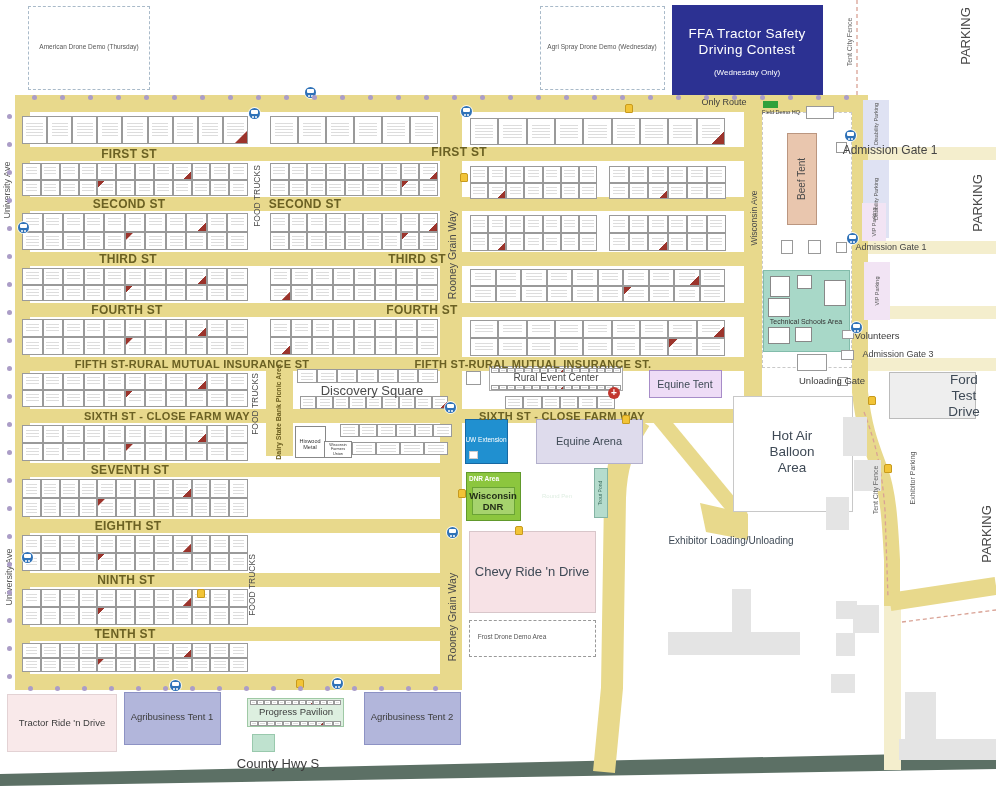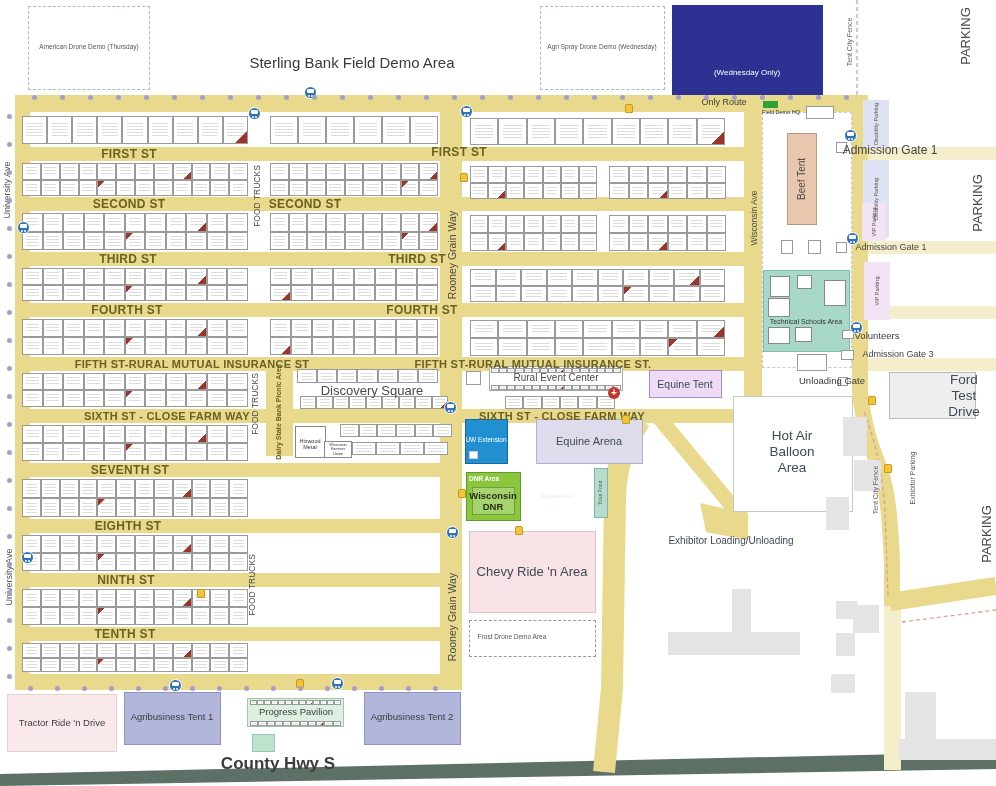--- a/index.html
+++ b/index.html
@@ -677,23 +677,24 @@
       <div class="booth"></div>
       <div class="booth"></div>
       <div class="booth"></div>
       <div class="booth"></div>
       <div class="booth"></div>
       <div class="booth"></div>
       <div class="booth"></div>
       <div class="booth"></div>
       <div class="booth"></div>
     </div>
-    <div class="txt" style="left: 352px; top: 63px; font-size: 15px; color: rgb(58, 58, 58);">Sterling Bank Field Demo Area</div>
     <div class="txt" style="left: 89px; top: 47px; font-size: 6.5px; color: rgb(85, 85, 85);">American Drone Demo (Thursday)</div>
     <div class="txt" style="left: 602px; top: 47px; font-size: 6.5px; color: rgb(85, 85, 85);">Agri Spray Drone Demo (Wednesday)</div>
+    <div class="txt" style="left: 747px; top: 42px; font-size: 13.5px; color: rgb(255, 255, 255); font-weight: 500; letter-spacing: 0.3px;">FFA Tractor Safety
+Driving Contest</div>
     <div class="txt" style="left: 747px; top: 73px; font-size: 8px; color: rgb(255, 255, 255);">(Wednesday Only)</div>
     <div class="txt rot" style="left: 966px; top: 36px; font-size: 13px; color: rgb(74, 74, 74);">PARKING</div>
     <div class="txt rot" style="left: 978px; top: 203px; font-size: 13px; color: rgb(74, 74, 74);">PARKING</div>
     <div class="txt rot" style="left: 987px; top: 534px; font-size: 13px; color: rgb(74, 74, 74);">PARKING</div>
     <div class="txt rot" style="left: 850px; top: 42px; font-size: 7px; color: rgb(102, 102, 102);">Tent City Fence</div>
     <div class="txt rot" style="left: 876px; top: 490px; font-size: 7px; color: rgb(102, 102, 102);">Tent City Fence</div>
     <div class="txt rot" style="left: 913px; top: 478px; font-size: 7px; color: rgb(85, 85, 85);">Exhibitor Parking</div>
     <div class="txt" style="left: 724px; top: 102px; font-size: 9px; color: rgb(60, 60, 60);">Only Route</div>
     <div class="txt" style="left: 781px; top: 112px; font-size: 5.5px; color: rgb(51, 51, 51);">Field Demo HQ</div>
     <div class="txt rot" style="left: 7px; top: 190px; font-size: 9px; color: rgb(85, 85, 85);">University Ave</div>
@@ -728,36 +729,36 @@
     <div class="txt" style="left: 589px; top: 441px; font-size: 11px; color: rgb(63, 74, 86);">Equine Arena</div>
     <div class="txt" style="left: 484px; top: 479px; font-size: 6.5px; color: rgb(255, 255, 255); font-weight: 700;">DNR Area</div>
     <div class="txt" style="left: 493px; top: 501px; font-size: 9.5px; color: rgb(36, 48, 24); font-weight: 700;">Wisconsin
 DNR</div>
     <div class="txt" style="left: 557px; top: 497px; font-size: 6px; color: rgb(223, 238, 226);">Round Pen</div>
     <div class="txt rot" style="left: 601px; top: 493px; font-size: 5px; color: rgb(62, 110, 94);">Trout Pond</div>
     <div class="txt" style="left: 792px; top: 452px; font-size: 13.5px; color: rgb(63, 74, 86);">Hot Air
 Balloon
 Area</div>
     <div class="txt" style="left: 731px; top: 541px; font-size: 10px; color: rgb(63, 74, 86);">Exhibitor Loading/Unloading</div>
-    <div class="txt" style="left: 532px; top: 572px; font-size: 13px; color: rgb(63, 74, 86);">Chevy Ride 'n Area</div>
+    <div class="txt" style="left: 532px; top: 572px; font-size: 13px; color: rgb(63, 74, 86);">Chevy Ride 'n Drive</div>
     <div class="txt" style="left: 512px; top: 637px; font-size: 6.5px; color: rgb(85, 85, 85);">Frost Drone Demo Area</div>
     <div class="txt" style="left: 964px; top: 396px; font-size: 13.5px; color: rgb(63, 74, 86);">Ford Test
 Drive</div>
     <div class="txt" style="left: 806px; top: 322px; font-size: 7px; color: rgb(51, 51, 51);">Technical Schools Area</div>
     <div class="txt" style="left: 877px; top: 336px; font-size: 9.5px; color: rgb(60, 60, 60);">Volunteers</div>
     <div class="txt" style="left: 890px; top: 150px; font-size: 12px; color: rgb(68, 68, 68);">Admission Gate 1</div>
     <div class="txt" style="left: 891px; top: 247px; font-size: 9px; color: rgb(68, 68, 68);">Admission Gate 1</div>
     <div class="txt" style="left: 898px; top: 354px; font-size: 9px; color: rgb(68, 68, 68);">Admission Gate 3</div>
     <div class="txt" style="left: 832px; top: 381px; font-size: 9.5px; color: rgb(60, 60, 60);">Unloading Gate</div>
     <div class="txt rot" style="left: 876px; top: 124px; font-size: 5.5px; color: rgb(85, 85, 85);">Disability Parking</div>
     <div class="txt rot" style="left: 876px; top: 199px; font-size: 5.5px; color: rgb(85, 85, 85);">Disability Parking</div>
     <div class="txt rot" style="left: 874px; top: 222px; font-size: 5.5px; color: rgb(85, 85, 85);">VIP Parking</div>
     <div class="txt rot" style="left: 877px; top: 291px; font-size: 5.5px; color: rgb(85, 85, 85);">VIP Parking</div>
     <div class="txt rot" style="left: 802px; top: 179px; font-size: 10px; color: rgb(74, 74, 74);">Beef Tent</div>
-    <div class="txt" style="left: 278px; top: 764px; font-size: 17px; color: rgb(60, 60, 60); font-weight: bold;">County Hwy S</div>
+    <div class="txt" style="left: 278px; top: 764px; font-size: 13px; color: rgb(60, 60, 60);">County Hwy S</div>
     <div class="txt" style="left: 62px; top: 723px; font-size: 9.5px; color: rgb(60, 60, 60);">Tractor Ride 'n Drive</div>
     <div class="txt" style="left: 172px; top: 717px; font-size: 9.5px; color: rgb(60, 60, 60);">Agribusiness Tent 1</div>
     <div class="txt" style="left: 296px; top: 712px; font-size: 9.5px; color: rgb(60, 60, 60);">Progress Pavilion</div>
     <div class="txt" style="left: 412px; top: 717px; font-size: 9.5px; color: rgb(60, 60, 60);">Agribusiness Tent 2</div>
     <div class="txt" style="left: 310px; top: 444px; font-size: 5.5px; color: rgb(51, 51, 51);">Hixwood
 Metal</div>
     <div class="txt" style="left: 338px; top: 450px; font-size: 3.8px; color: rgb(51, 51, 51);">Wisconsin
 Farmers
 Union</div>
     <div class="tram" style="left: 310px; top: 92px;"></div>

